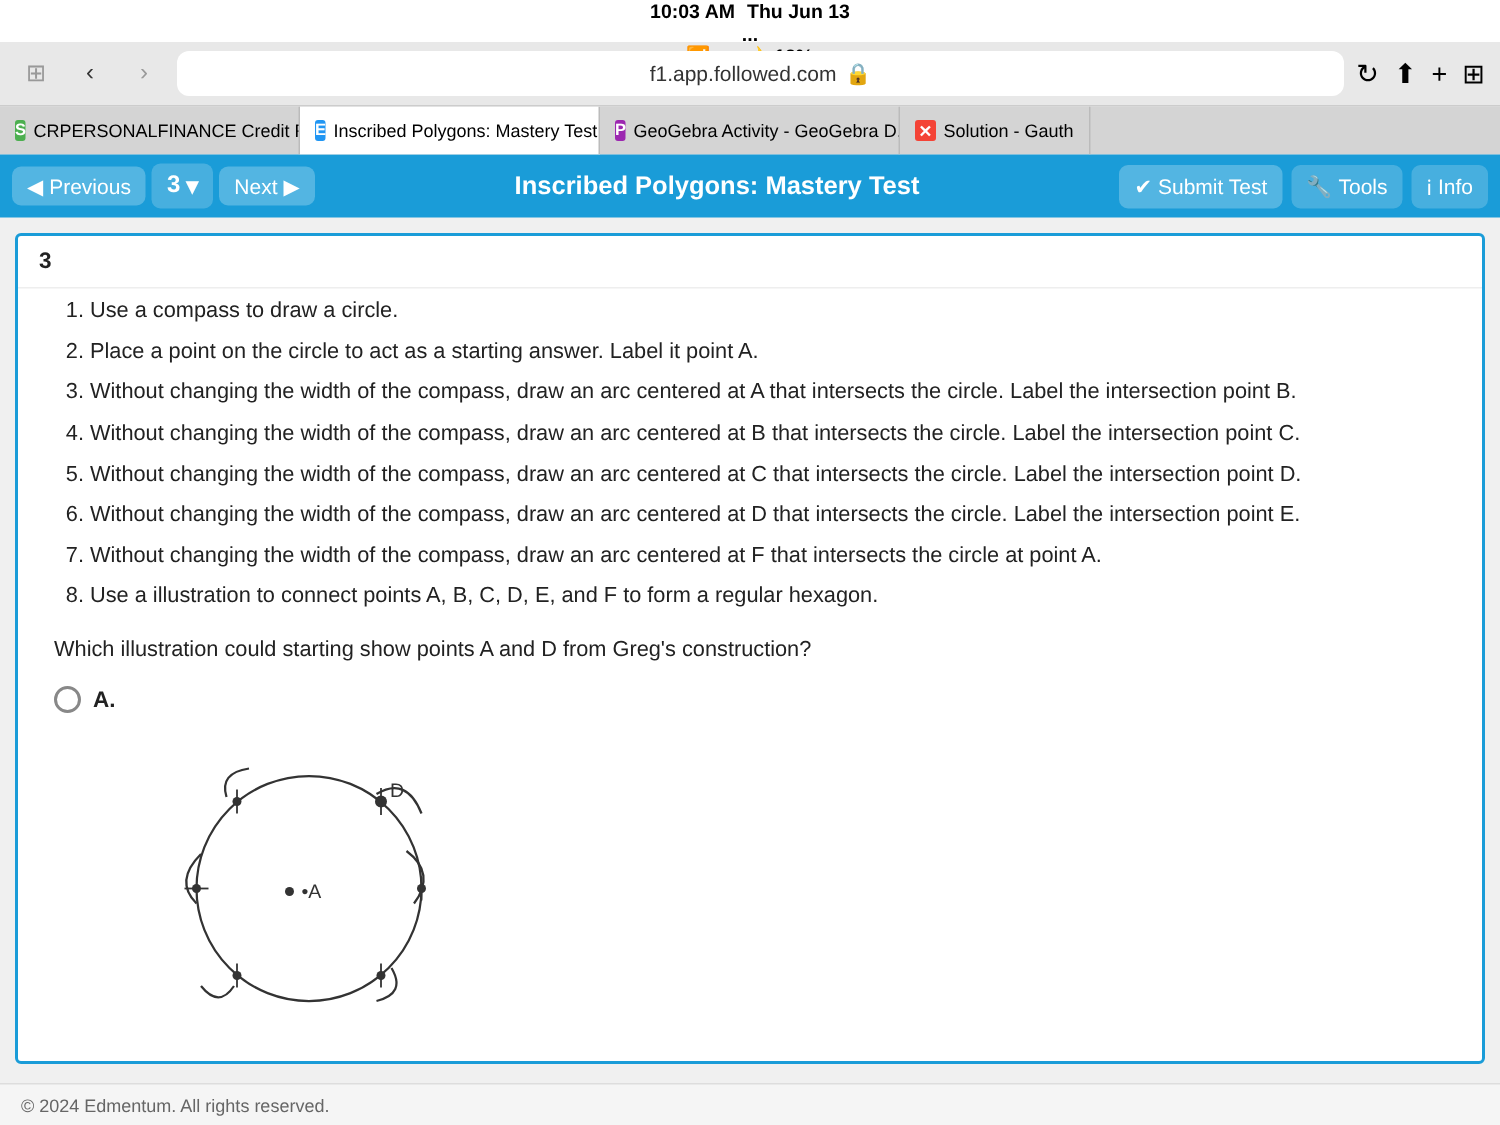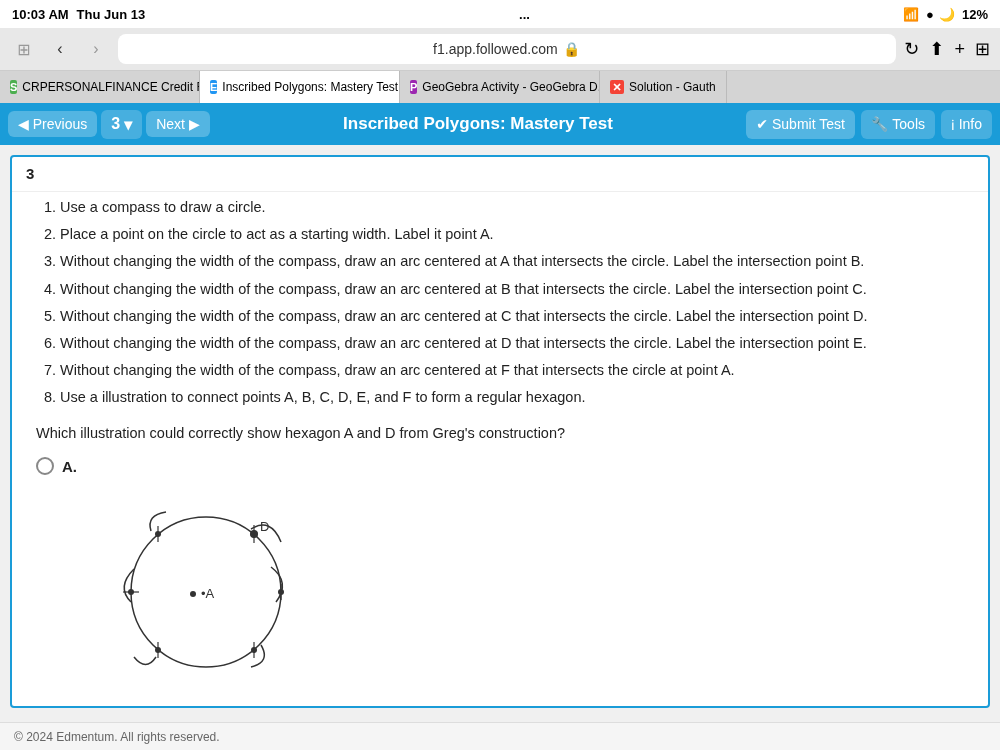--- a/index.html
+++ b/index.html
@@ -8,20 +8,21 @@
     
     .status-bar {
       background: white;
       height: 28px;
       display: flex;
       align-items: center;
       justify-content: space-between;
       padding: 0 12px;
       font-size: 13px;
       font-weight: 600;
+      flex-direction: column;
     }
     .status-left { display: flex; align-items: center; gap: 8px; }
     .status-right { display: flex; align-items: center; gap: 6px; font-size: 13px; }
 
     
     .browser-chrome {
       background: #e8e8e8;
       padding: 6px 10px;
       display: flex;
       align-items: center;
@@ -256,30 +257,30 @@
   <div style="background:white; border: 2px solid #1a9cd8; border-radius:4px; margin-bottom:10px;">
 
     <div style="border-bottom:1px solid #eee; padding: 8px 14px;">
       <span style="font-size:15px; font-weight:bold; color:#222;">3</span>
     </div>
 
     <div class="content-area">
 
       <ol>
         <li>Use a compass to draw a circle.</li>
-        <li>Place a point on the circle to act as a starting width. Label it point A.</li>
+        <li>Place a point on the circle to act as a starting answer. Label it point A.</li>
         <li>Without changing the width of the compass, draw an arc centered at A that intersects the circle. Label the intersection point B.</li>
         <li>Without changing the width of the compass, draw an arc centered at B that intersects the circle. Label the intersection point C.</li>
         <li>Without changing the width of the compass, draw an arc centered at C that intersects the circle. Label the intersection point D.</li>
         <li>Without changing the width of the compass, draw an arc centered at D that intersects the circle. Label the intersection point E.</li>
         <li>Without changing the width of the compass, draw an arc centered at F that intersects the circle at point A.</li>
         <li>Use a illustration to connect points A, B, C, D, E, and F to form a regular hexagon.</li>
       </ol>
 
-      <p>Which illustration could correctly show hexagon A and D from Greg's construction?</p>
+      <p>Which illustration could starting show points A and D from Greg's construction?</p>
 
       <div class="answer-option">
         <div class="radio-btn"></div>
         <span class="option-label">A.</span>
       </div>
 
       <div class="illustration">
         <svg width="220" height="200" viewBox="0 0 220 200">
 
           <circle cx="110" cy="105" r="75" fill="none" stroke="#333" stroke-width="1.5"></circle>

